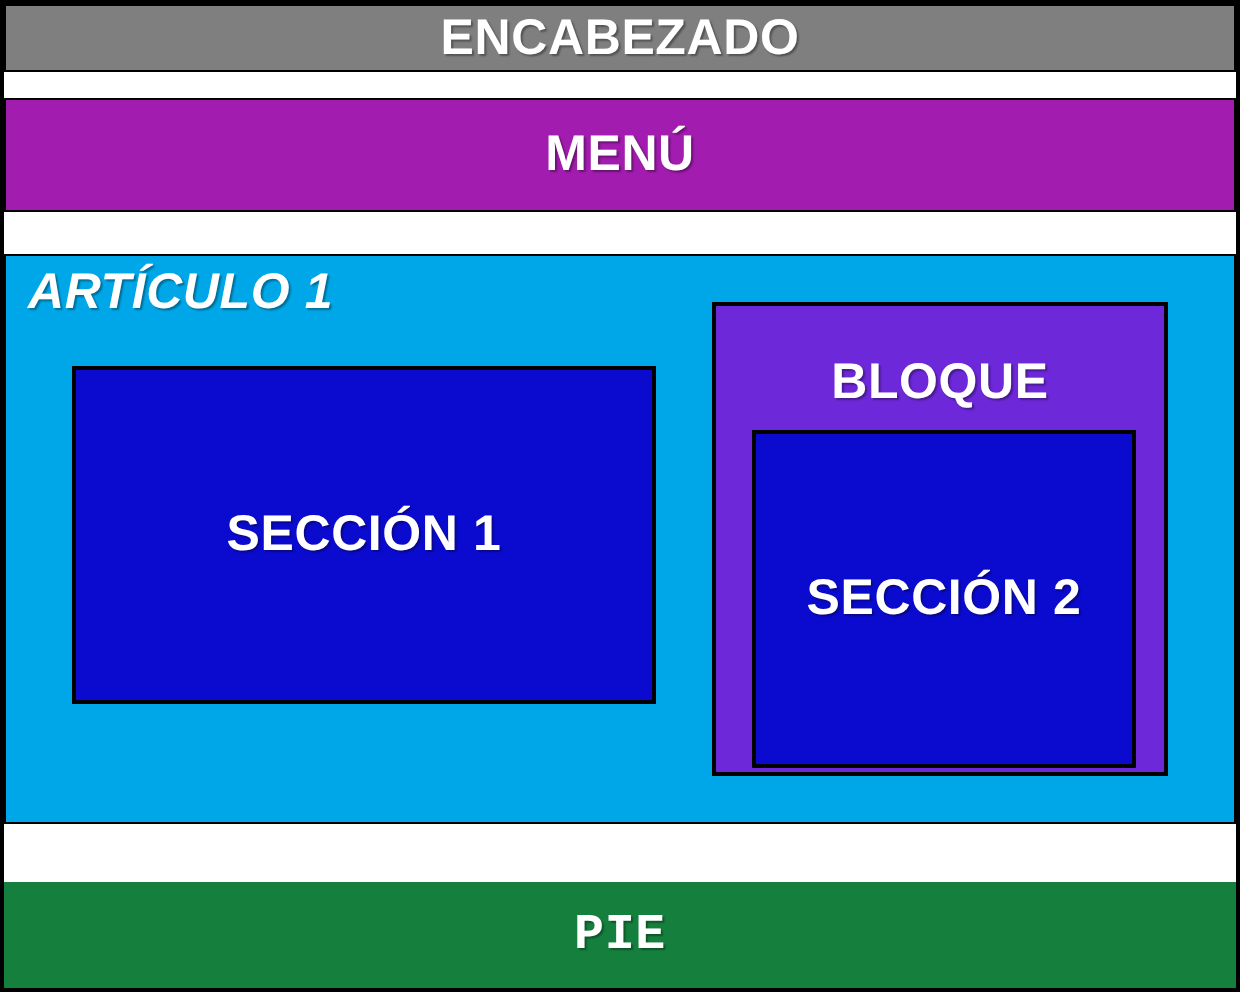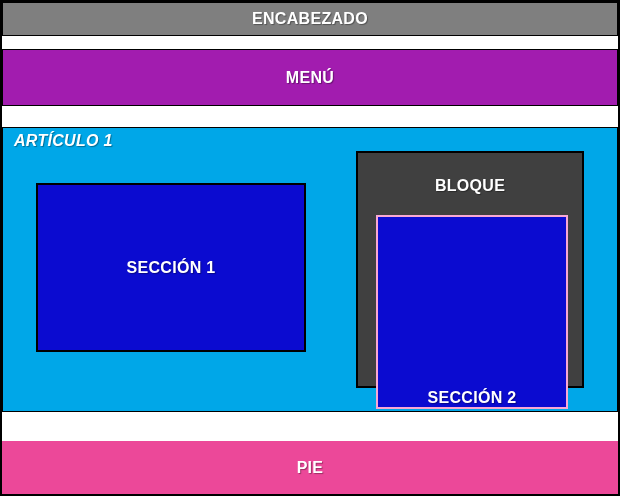--- a/index.html
+++ b/index.html
@@ -11,21 +11,21 @@
   .page {
     position: relative;
     width: 620px; height: 496px;
     background: #ffffff;
     border: 2px solid #000000;
     overflow: hidden;
   }
   .label {
     color: #ffffff;
     font-weight: bold;
-    font-size: 16px;
+    font-size: 25px;
     letter-spacing: 0.3px;
     text-shadow: 1px 1px 1px rgba(0,0,0,0.35);
     white-space: nowrap;
   }
   .bar {
     width: 100%;
     border: 1px solid #000000;
     display: flex;
     align-items: center;
     justify-content: center;
@@ -43,21 +43,21 @@
   .article-label {
     position: absolute;
     left: 11px;
     top: 4px;
     font-style: italic;
   }
   .section1-box {
     position: absolute;
     left: 33px;
     top: 55px;
-    width: 270px;
+    width: 292px;
     height: 169px;
     border: 2px solid #000000;
     display: flex;
     align-items: center;
     justify-content: center;
   }
   .block-box {
     position: absolute;
     left: 353px;
     top: 23px;
@@ -70,24 +70,24 @@
     top: 24px;
     left: 0;
     width: 100%;
     text-align: center;
   }
   .section2-box {
     position: absolute;
     left: 18px;
     top: 62px;
     width: 192px;
-    height: 194px;
-    border: 2px solid #f9a8d4;
+    height: 169px;
+    border: 2px solid #000000;
     display: flex;
-    align-items: flex-end;
+    align-items: center;
     justify-content: center;
   }
   .gap-3 { height: 29px; }
   .footer-bar {
     height: 53px;
     border: none;
   }
 </style>
 </head>
 <body>
@@ -106,28 +106,28 @@
 
   <div class="gap-2"></div>
 
   <section class="article-area" style="background-color: rgb(0, 167, 232);">
     <span class="label article-label">ARTÍCULO 1</span>
 
     <div class="section1-box" style="background-color: rgb(11, 11, 208);">
       <span class="label">SECCIÓN 1</span>
     </div>
 
-    <div class="block-box" style="background-color: #404040;">
+    <div class="block-box" style="background-color: #6d28d9;">
       <span class="label block-label">BLOQUE</span>
 
       <div class="section2-box" style="background-color: rgb(11, 11, 208);">
         <span class="label">SECCIÓN 2</span>
       </div>
     </div>
   </section>
 
   <div class="gap-3"></div>
 
-  <footer class="bar footer-bar" style="background-color: #ec4899;">
+  <footer class="bar footer-bar" style="background-color: #15803d; font-family: Liberation Mono, monospace;">
     <span class="label">PIE</span>
   </footer>
 
 </div>
 
 </body></html>

